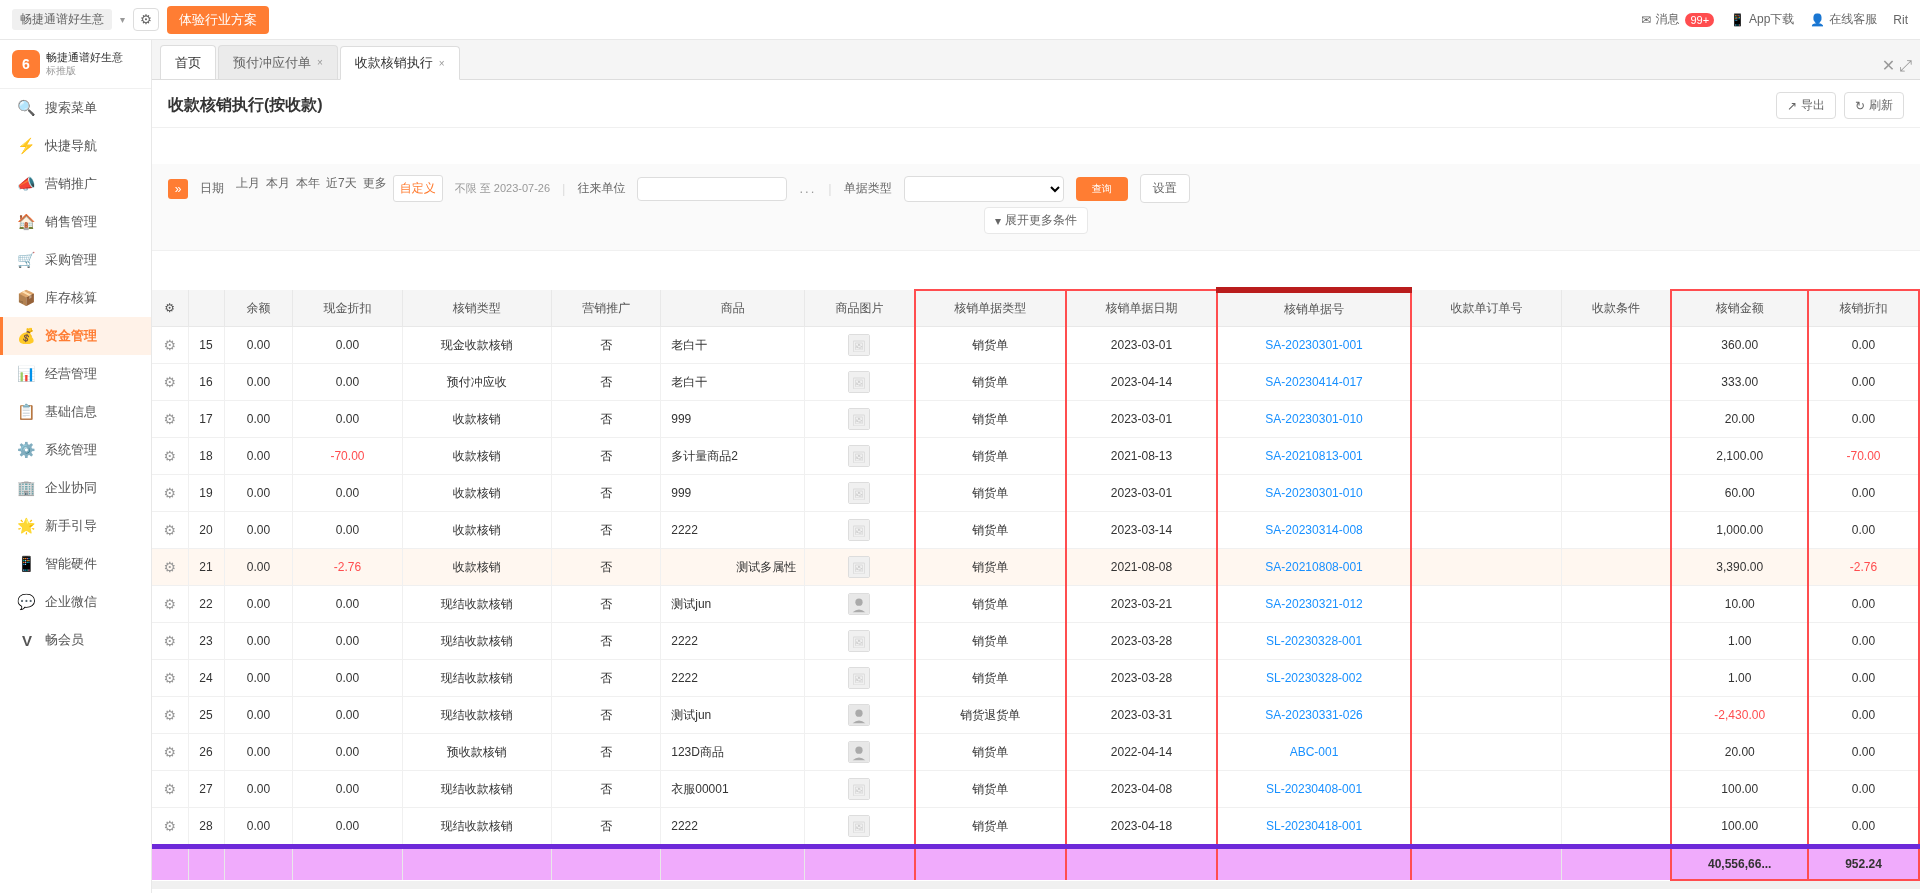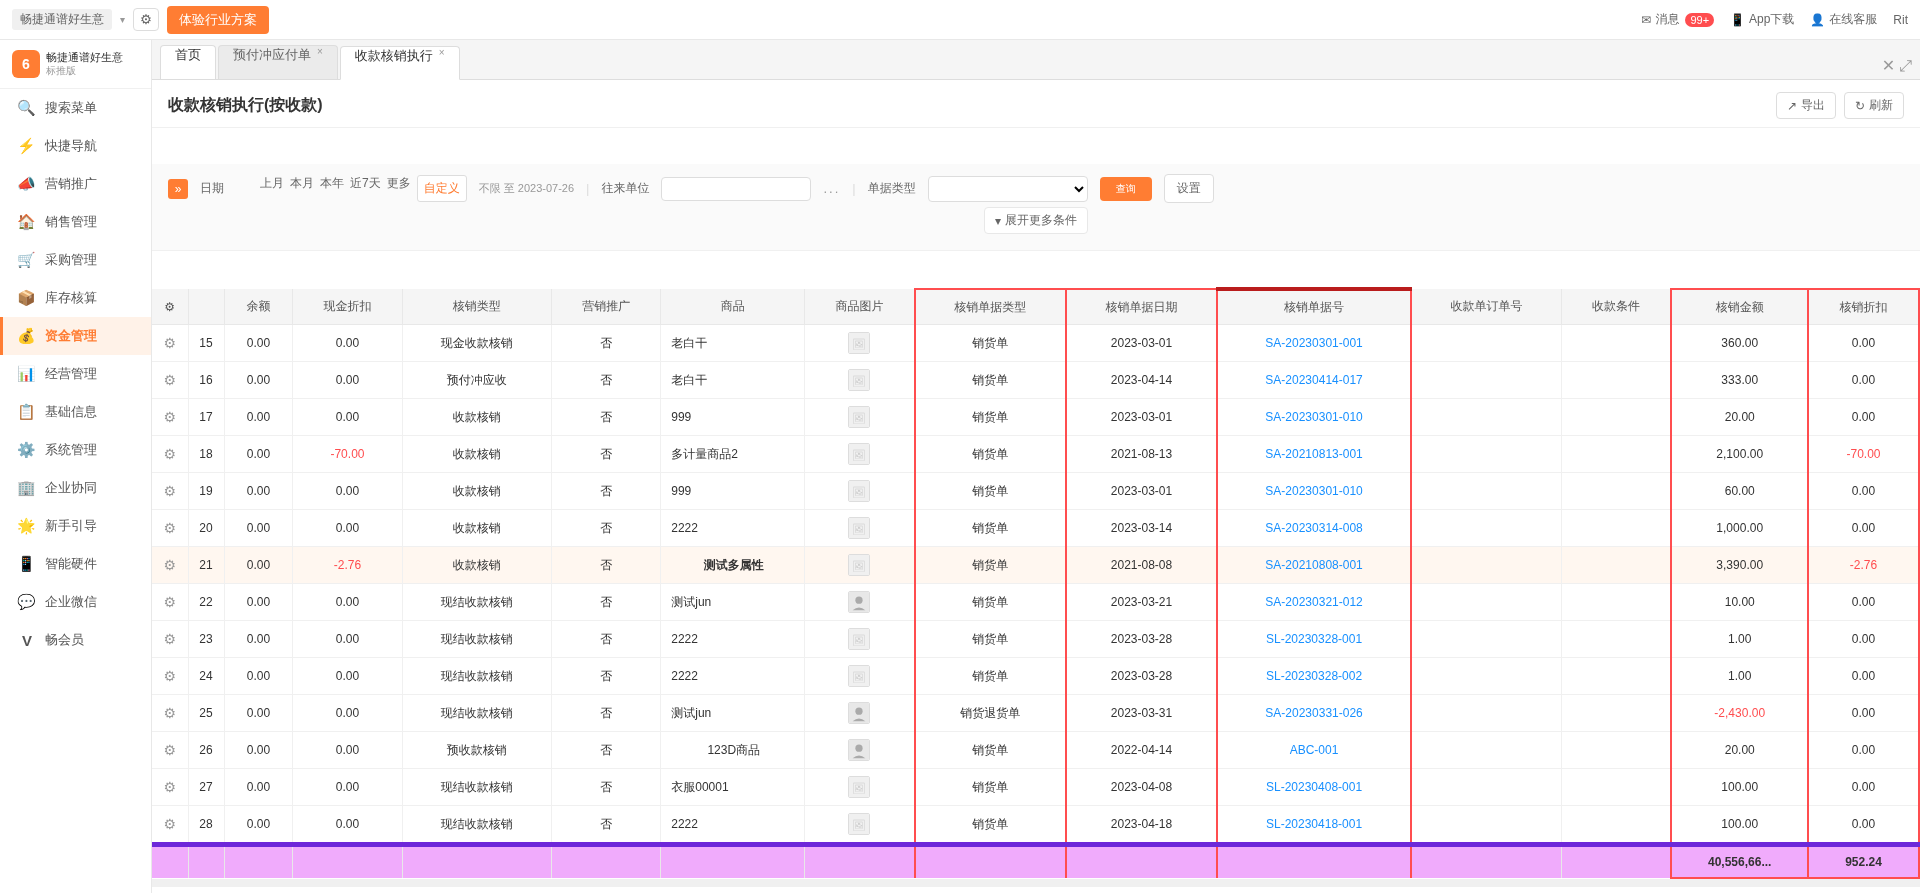--- a/index.html
+++ b/index.html
@@ -89,20 +89,21 @@
       border-bottom: 1px solid #ddd;
       display: flex;
       align-items: flex-end;
       padding: 0 8px;
       gap: 2px;
     }
     .tab {
       height: 34px;
       padding: 0 14px;
       display: flex;
+      align-items: center;
       gap: 6px;
       cursor: pointer;
       font-size: 13px;
       border-radius: 4px 4px 0 0;
       border: 1px solid #ddd;
       border-bottom: none;
       background: #ebebeb;
       color: #666;
     }
     .tab.active {
@@ -162,21 +163,21 @@
     .filter-toggle {
       width: 20px; height: 20px;
       background: #ff7d33;
       color: #fff;
       display: flex; align-items: center; justify-content: center;
       border-radius: 3px;
       cursor: pointer;
       font-size: 12px;
     }
     .filter-label { font-size: 12px; color: #666; }
-    .filter-date-links { display: flex; gap: 6px; margin-left: 24px; }
+    .filter-date-links { display: flex; gap: 6px; }
     .filter-link { font-size: 12px; color: #666; cursor: pointer; }
     .filter-link.custom-date {
       background: #fff;
       border: 1px solid #ddd;
       padding: 4px 6px;
       border-radius: 3px;
       color: #ff7d33;
     }
     .filter-date-range { font-size: 11px; color: #999; }
     .filter-separator { color: #ddd; }
@@ -464,21 +465,21 @@
             <th style="width:36px;">⚙</th>
             <th style="width:36px;"></th>
             <th>余额</th>
             <th>现金折扣</th>
             <th>核销类型</th>
             <th>营销推广</th>
             <th>商品</th>
             <th>商品图片</th>
             <th style="border-left: 2px solid #ff4d4f; border-right: 2px solid #ff4d4f; border-top: 2px solid #ff4d4f;">核销单据类型</th>
             <th style="border-left: 2px solid #ff4d4f; border-right: 2px solid #ff4d4f; border-top: 2px solid #ff4d4f;">核销单据日期</th>
-            <th style="border-left: 2px solid #ff4d4f; border-right: 2px solid #ff4d4f; border-top: 4px solid #b91c1c; font-family: Liberation Mono, monospace;">核销单据号</th>
+            <th style="border-left: 2px solid #ff4d4f; border-right: 2px solid #ff4d4f; border-top: 6px solid #b91c1c; font-family: Liberation Mono, monospace;">核销单据号</th>
             <th>收款单订单号</th>
             <th>收款条件</th>
             <th style="border-left: 2px solid #ff4d4f; border-right: 2px solid #ff4d4f; border-top: 2px solid #ff4d4f;">核销金额</th>
             <th style="border-left: 2px solid #ff4d4f; border-right: 2px solid #ff4d4f; border-top: 2px solid #ff4d4f;">核销折扣</th>
           </tr>
         </thead>
         <tbody id="table-body">
         <tr>
       <td class="gear-cell">⚙</td>
       <td>15</td>
@@ -599,21 +600,21 @@
       <td class="" style="border-left:2px solid #ff4d4f;border-right:2px solid #ff4d4f;margin-left:35px;">1,000.00</td>
       <td class="" style="border-left:2px solid #ff4d4f;border-right:2px solid #ff4d4f;">0.00</td>
     </tr>
             <tr class="highlighted">
       <td class="gear-cell">⚙</td>
       <td>21</td>
       <td>0.00</td>
       <td class="negative">-2.76</td>
       <td>收款核销</td>
       <td>否</td>
-      <td style="text-align:center;padding-left:10px;font-weight:bold;">测试多属性</td>
+      <td style="text-align:right;padding-left:10px;">测试多属性</td>
       <td><svg width="22" height="22" viewBox="0 0 22 22" style="vertical-align:middle;border:1px solid #ddd;border-radius:2px;">
                   <rect width="22" height="22" fill="#f0f0f0"></rect>
                   <text x="11" y="16" text-anchor="middle" font-size="12" fill="#ccc">🖼</text>
                 </svg></td>
       <td style="border-left:2px solid #ff4d4f;border-right:2px solid #ff4d4f;">销货单</td>
       <td style="border-left:2px solid #ff4d4f;border-right:2px solid #ff4d4f;">2021-08-08</td>
       <td style="border-left:2px solid #ff4d4f;border-right:2px solid #ff4d4f;"><a class="link-text" href="#">SA-20210808-001</a></td>
       <td></td>
       <td></td>
       <td class="" style="border-left:2px solid #ff4d4f;border-right:2px solid #ff4d4f;">3,390.00</td>
@@ -701,21 +702,21 @@
       <td class="negative-amount" style="border-left:2px solid #ff4d4f;border-right:2px solid #ff4d4f;">-2,430.00</td>
       <td class="" style="border-left:2px solid #ff4d4f;border-right:2px solid #ff4d4f;">0.00</td>
     </tr>
             <tr>
       <td class="gear-cell">⚙</td>
       <td>26</td>
       <td>0.00</td>
       <td class="">0.00</td>
       <td>预收款核销</td>
       <td>否</td>
-      <td style="text-align:center;padding-left:10px;">123D商品</td>
+      <td style="text-align:left;padding-left:10px;">123D商品</td>
       <td><svg width="22" height="22" viewBox="0 0 22 22" style="vertical-align:middle;border:1px solid #ddd;border-radius:2px;">
                   <rect width="22" height="22" fill="#e8e8e8"></rect>
                   <circle cx="11" cy="9" r="4" fill="#aaa"></circle>
                   <path d="M4 20 Q11 14 18 20" fill="#aaa"></path>
                 </svg></td>
       <td style="border-left:2px solid #ff4d4f;border-right:2px solid #ff4d4f;">销货单</td>
       <td style="border-left:2px solid #ff4d4f;border-right:2px solid #ff4d4f;">2022-04-14</td>
       <td style="border-left:2px solid #ff4d4f;border-right:2px solid #ff4d4f;"><a class="link-text" href="#">ABC-001</a></td>
       <td></td>
       <td></td>

